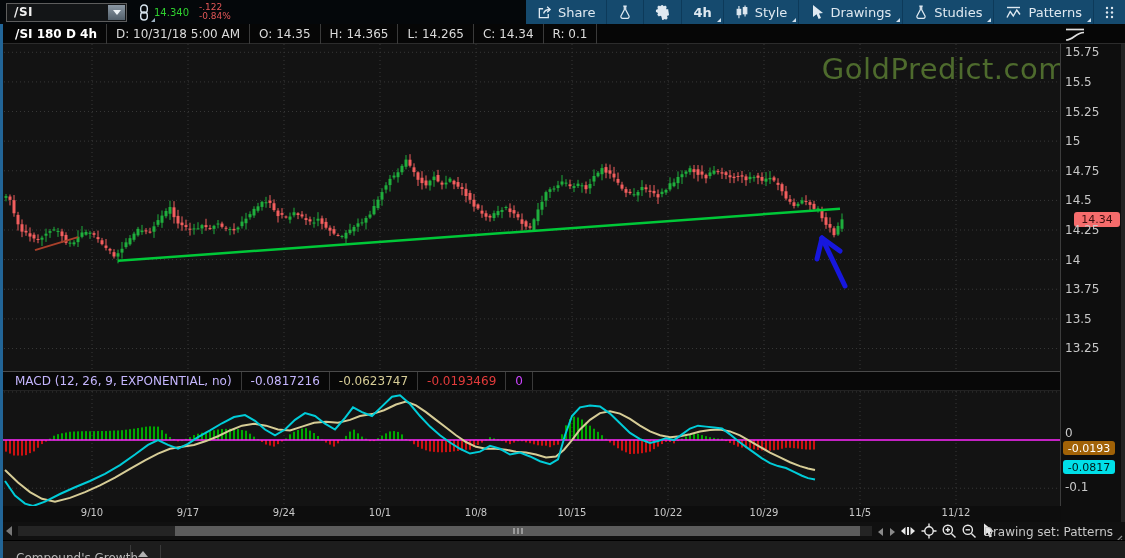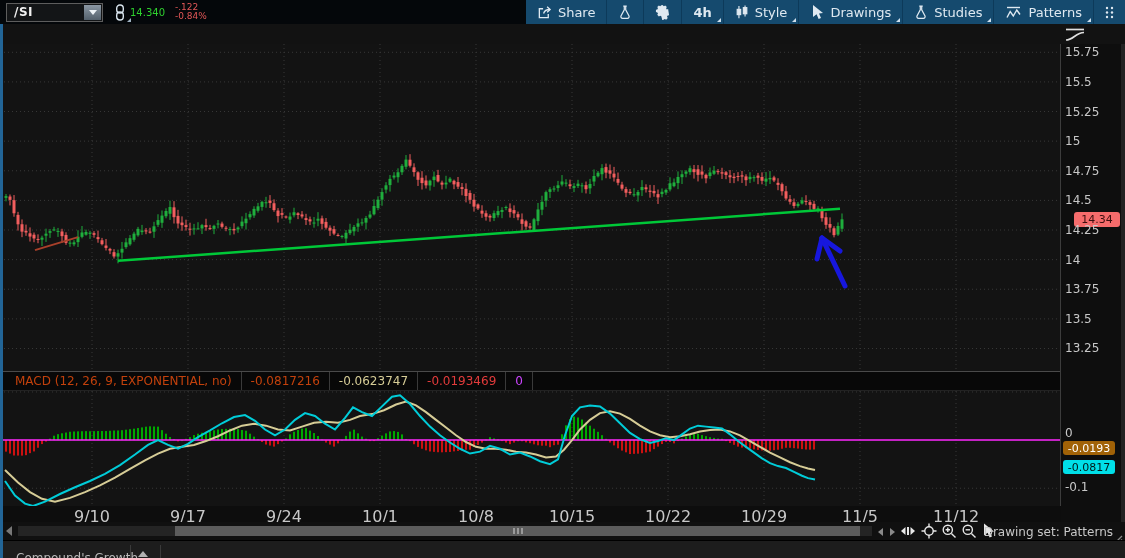--- a/index.html
+++ b/index.html
@@ -5,21 +5,21 @@
   * { margin:0; padding:0; box-sizing:border-box; }
   html,body { background:#000; }
   .screen {
     position:relative; width:1125px; height:558px; overflow:hidden;
     background:#121212; font-family:"DejaVu Sans","Liberation Sans",sans-serif;
     -webkit-font-smoothing:antialiased;
   }
   
   .toolbar { position:absolute; left:0; top:0; width:1125px; height:24px; display:flex; background:#04070a; }
   .tb-left { display:flex; align-items:center; width:610px; height:24px; background:#04070a; }
-  .symbol-box { margin-left:6px; width:97px; height:19px; background:#131517; border:1px solid #5d5d5d; display:flex; align-items:center; }
+  .symbol-box { margin-left:6px; width:121px; height:19px; background:#131517; border:1px solid #5d5d5d; display:flex; align-items:center; }
   .symbol-box .sym { flex:1; color:#f0f0f0; font-size:12px; font-weight:bold; padding-left:7px; letter-spacing:.5px; }
   .sym-dd { width:17px; height:15px; margin-right:1px; background:linear-gradient(#8b98a4,#53606c); display:flex; align-items:center; justify-content:center; }
   .sym-dd i { width:0; height:0; border-left:4px solid transparent; border-right:4px solid transparent; border-top:5px solid #eef3f7; }
   .link-ic { margin-left:9px; position:relative; width:16px; height:17px; display:flex; align-items:center; justify-content:center; }
   .tb-title { color:#b4b4b4; font-size:13px; margin-left:13px; white-space:nowrap; }
   .tb-price { color:#2fd02f; font-size:10px; font-weight:normal; margin-left:2px; }
   .tb-chg { display:flex; flex-direction:column; margin-left:10px; line-height:9px; }
   .tb-chg span { color:#e25757; font-size:9px; text-align:left; }
   .tb-right { flex:1; display:flex; align-items:stretch; background:#154a6e; }
   .tbtn { position:relative; display:flex; align-items:center; gap:6px; padding:0 11px; color:#dfe9f1; font-size:13px; border-left:1px solid #0d3a5a; cursor:default; white-space:nowrap; }
@@ -31,35 +31,35 @@
   .infobar { position:absolute; left:0; top:24px; width:1125px; height:20px; background:#060606; display:flex; align-items:center; border-bottom:1px solid #2c2c2c; }
   .info-item { color:#dcdcdc; font-size:12px; padding:0 9px; height:20px; display:flex; align-items:center; border-right:1px solid #3a3a3a; white-space:nowrap; }
   .info-item.first { font-weight:bold; color:#fff; margin-left:6px; }
   
   .price-pane { position:absolute; left:0; top:44px; width:1061px; height:327px; background:#131313; overflow:visible; }
   .watermark { position:absolute; top:8px; right:-6px; font-size:29px; color:#4e6b2d; letter-spacing:.5px; white-space:nowrap; }
   .pane-divider { position:absolute; left:0; top:371px; width:1125px; height:1px; background:#4a4a4a; }
   .macd-header { position:absolute; left:0; top:372px; width:1061px; height:18px; background:#080808; display:flex; align-items:center; }
   .mh { font-size:12px; padding:0 9px; height:18px; display:flex; align-items:center; border-right:1px solid #3a3a3a; white-space:nowrap; }
   .mh.first { margin-left:6px; }
-  .cyan { color:#c2410c; } .tan { color:#d6cc96; } .red { color:#e23b3b; } .magenta { color:#cc44ff; }
+  .cyan { color:#c4b5fd; } .tan { color:#d6cc96; } .red { color:#e23b3b; } .magenta { color:#cc44ff; }
   .macd-pane { position:absolute; left:0; top:390px; width:1061px; height:116px; background:#131313; border-top:1px solid #222; }
   
   .axis-border { position:absolute; left:1060px; top:44px; width:1px; height:462px; background:#3c3c3c; }
   .right-axis { position:absolute; left:1061px; top:44px; width:64px; height:478px; background:#0e0e0e; }
   .ytick { position:absolute; left:4px; color:#c8c8c8; font-size:12px; }
   .style-ic { position:absolute; left:1063px; top:26px; width:26px; height:18px; }
   .price-badge { position:absolute; left:2px; width:46px; height:15px; background:#f56c6c; border-radius:3px; color:#3c0f0f; font-size:11px; display:flex; align-items:center; justify-content:center; }
   .m-badge { position:absolute; left:2px; width:52px; height:14px; border-radius:3px; font-size:11px; display:flex; align-items:center; justify-content:center; }
   .m-badge.bred { background:#a16207; color:#fff; }
   .m-badge.bcyan { background:#00dfe8; color:#001a1a; }
   .edge-strip { position:absolute; left:1121px; top:44px; width:4px; height:478px; background:#232323; }
   
   .time-axis { position:absolute; left:0; top:506px; width:1061px; height:16px; background:#0d0d0d; }
-  .xtick { position:absolute; top:1px; transform:translateX(-50%); color:#c8c8c8; font-size:16px; }
+  .xtick { position:absolute; top:1px; transform:translateX(-50%); color:#c8c8c8; font-size:10px; }
   .scroll-row { position:absolute; left:0; top:522px; width:1125px; height:18px; background:#101010; }
   .sb-track { position:absolute; left:18px; top:4px; width:854px; height:10px; background:#242424; }
   .sb-thumb { position:absolute; left:157px; top:0; width:685px; height:10px; background:#5c5c5c; }
   .sb-grip { position:absolute; left:50%; top:2px; display:flex; gap:2px; transform:translateX(-50%); }
   .sb-grip i { width:2px; height:6px; background:#9a9a9a; }
   .sb-larr { position:absolute; left:6px; top:4px; width:0; height:0; border-top:5px solid transparent; border-bottom:5px solid transparent; border-right:6px solid #777; }
   .mini-arr-l { position:absolute; top:6px; width:0; height:0; border-top:4px solid transparent; border-bottom:4px solid transparent; border-right:5px solid #8a8a8a; }
   .mini-arr-r { position:absolute; top:6px; width:0; height:0; border-top:4px solid transparent; border-bottom:4px solid transparent; border-left:5px solid #8a8a8a; }
   .nav-ic { position:absolute; top:1px; width:16px; height:16px; }
   .drawing-set { position:absolute; right:12px; top:3px; color:#c8c8c8; font-size:12px; }
@@ -167,20 +167,29 @@
               <circle cx="2" cy="6.5" r="1.2"></circle>
               <circle cx="7" cy="6.5" r="1.2"></circle>
               <circle cx="2" cy="11" r="1.2"></circle>
               <circle cx="7" cy="11" r="1.2"></circle>
             </g>
           </svg>
       </div>
     </div>
   </div>
 
+  <div class="infobar">
+    <span class="info-item first">/SI 180 D 4h</span>
+    <span class="info-item">D: 10/31/18 5:00 AM</span>
+    <span class="info-item">O: 14.35</span>
+    <span class="info-item">H: 14.365</span>
+    <span class="info-item">L: 14.265</span>
+    <span class="info-item">C: 14.34</span>
+    <span class="info-item">R: 0.1</span>
+  </div>
 
   <div class="price-pane">
     <svg id="price-svg" width="1060" height="327" viewBox="0 0 1060 327">
         <line x1="0" y1="8.2934782608696" x2="1060" y2="8.2934782608696" stroke="#383838" stroke-width="1" stroke-dasharray="1 3"></line>
         <line x1="0" y1="37.91304347826091" x2="1060" y2="37.91304347826091" stroke="#383838" stroke-width="1" stroke-dasharray="1 3"></line>
         <line x1="0" y1="67.53260869565221" x2="1060" y2="67.53260869565221" stroke="#383838" stroke-width="1" stroke-dasharray="1 3"></line>
         <line x1="0" y1="97.15217391304353" x2="1060" y2="97.15217391304353" stroke="#383838" stroke-width="1" stroke-dasharray="1 3"></line>
         <line x1="0" y1="126.77173913043482" x2="1060" y2="126.77173913043482" stroke="#383838" stroke-width="1" stroke-dasharray="1 3"></line>
         <line x1="0" y1="156.39130434782612" x2="1060" y2="156.39130434782612" stroke="#383838" stroke-width="1" stroke-dasharray="1 3"></line>
         <line x1="0" y1="186.01086956521743" x2="1060" y2="186.01086956521743" stroke="#383838" stroke-width="1" stroke-dasharray="1 3"></line>
@@ -617,20 +626,21 @@
         <line x1="838" y1="178.40774921713407" x2="838" y2="191.93430314186045" stroke="#1fae3d" stroke-width="1"></line>
         <rect x="836.5" y="181.9518032761466" width="3" height="8.62267708812044" fill="#1fae3d"></rect>
         <line x1="842" y1="169.48084690864744" x2="842" y2="187.8603084399366" stroke="#1fae3d" stroke-width="1"></line>
         <rect x="840.5" y="175.3478260869566" width="3" height="9.428526623299035" fill="#1fae3d"></rect>
         <line x1="35" y1="206.1521739130435" x2="78" y2="193.1195652173914" stroke="#a8402a" stroke-width="2"></line>
         <line x1="118" y1="216.81521739130434" x2="840" y2="164.68478260869574" stroke="#00c838" stroke-width="2.5"></line>
         <path d="M845 242 L 834 219 L 822 194" fill="none" stroke="#1717dd" stroke-width="5" stroke-linecap="round" stroke-linejoin="round"></path>
         <path d="M822 194 L817 215" fill="none" stroke="#1717dd" stroke-width="5" stroke-linecap="round"></path>
         <path d="M822 194 L840 207" fill="none" stroke="#1717dd" stroke-width="5" stroke-linecap="round"></path>
       </svg>
+    <div class="watermark">GoldPredict.com</div>
   </div>
 
   <div class="pane-divider"></div>
 
   <div class="macd-header">
     <span class="mh first cyan">MACD (12, 26, 9, EXPONENTIAL, no)</span>
     <span class="mh cyan">-0.0817216</span>
     <span class="mh tan">-0.0623747</span>
     <span class="mh red">-0.0193469</span>
     <span class="mh magenta">0</span>

